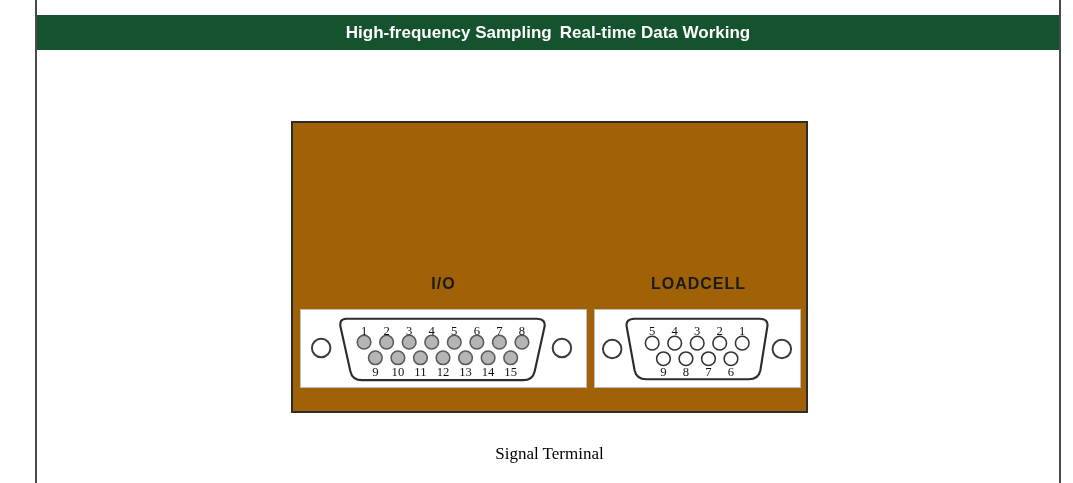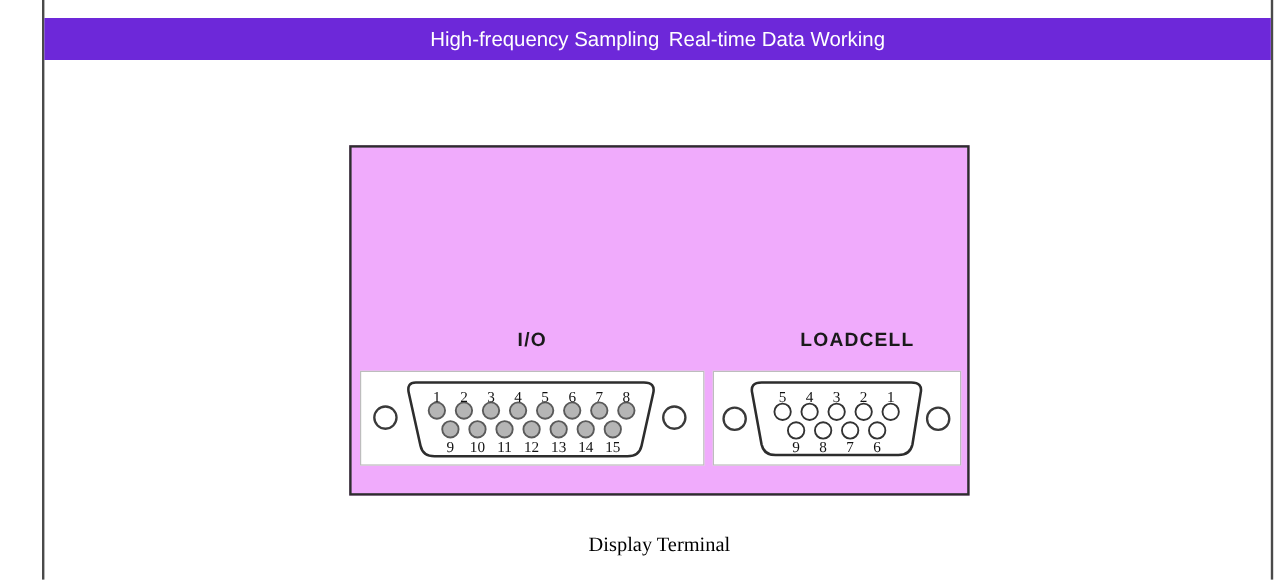--- a/index.html
+++ b/index.html
@@ -19,52 +19,52 @@
   }
   .frame-line.left  { left: 35px; }
   .frame-line.right { left: 1059px; }
 
   .banner {
     position: absolute;
     left: 37px;
     top: 15px;
     width: 1022px;
     height: 35px;
-    background: #6d28d9;
+    background: #14532d;
     display: flex;
     align-items: center;
     justify-content: center;
     gap: 8px;
     color: #ffffff;
     font-size: 17px;
-    font-weight: normal;
+    font-weight: bold;
     white-space: nowrap;
   }
 
   .diagram-box {
     position: absolute;
     left: 291px;
     top: 121px;
     width: 517px;
     height: 292px;
     border: 2px solid #2d2d2d;
-    background: #f0abfc;
+    background: #a16207;
   }
   .connector-label {
     position: absolute;
     top: 152px;
     height: 22px;
     text-align: center;
     font-size: 16px;
     font-weight: bold;
     letter-spacing: 1px;
     color: #1a1a1a;
   }
   .connector-label.io       { left: 7px;   width: 287px; }
-  .connector-label.loadcell { left: 318px; width: 207px; }
+  .connector-label.loadcell { left: 302px; width: 207px; }
 
   .connector-plate {
     position: absolute;
     top: 186px;
     height: 79px;
     border: 1px solid #bdbdbd;
     background: #ffffff;
   }
   .connector-plate.io       { left: 7px;   width: 287px; }
   .connector-plate.loadcell { left: 301px; width: 207px; }
@@ -173,13 +173,13 @@
         <text x="91.65" y="68" class="pin-num">8</text>
         <circle cx="114.75" cy="50" r="7" fill="#ffffff" stroke="#333333" stroke-width="1.6"></circle>
         <text x="114.75" y="68" class="pin-num">7</text>
         <circle cx="137.85000000000002" cy="50" r="7" fill="#ffffff" stroke="#333333" stroke-width="1.6"></circle>
         <text x="137.85000000000002" y="68" class="pin-num">6</text>
       </svg>
   </div>
 
 </div>
 
-<div class="caption">Display Terminal</div>
+<div class="caption">Signal Terminal</div>
 
 </body></html>

